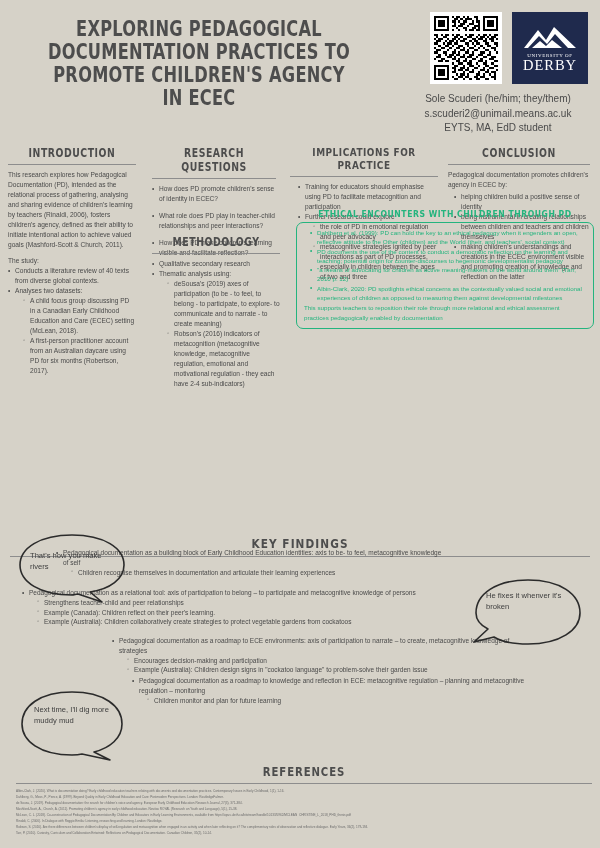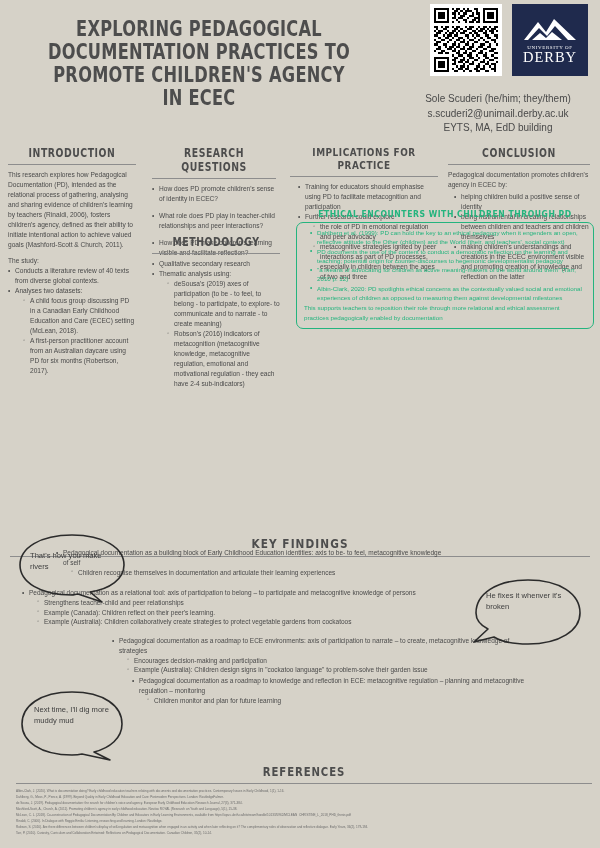--- a/index.html
+++ b/index.html
@@ -22,21 +22,21 @@
     font-size: 20.5px;
     line-height: 1.12;
     letter-spacing: 0.3px;
     color: #4d4d4d;
     transform: scaleX(0.88);
     transform-origin: center top;
     text-transform: uppercase;
   }
   .title-line { display: block; white-space: nowrap; }
 
-  .brandrow { position: absolute; right: 12px; top: 4px; display: flex; gap: 10px; justify-content: center; }
+  .brandrow { position: absolute; right: 12px; top: 12px; display: flex; gap: 10px; justify-content: center; }
   .qr { width: 72px; height: 72px; background: #fff; padding: 4px; }
   .qr svg { display: block; }
   .derby {
     width: 76px; height: 72px; background: #1f2a4d;
     display: flex; flex-direction: column; align-items: center; justify-content: center;
     color: #fff;
   }
   .derby .peaks { width: 56px; height: 26px; }
   .derby .uni {
     font-family: "Liberation Serif", serif;
@@ -364,22 +364,22 @@
           <path d="M6 24 L17 12 L25 20 L33 10 L46 24 Z" fill="#1f2a4d"></path>
           <path d="M10 24 L18 17 L24 22 L30 16 L40 24 Z" fill="#ffffff"></path>
         </svg>
         <div class="uni">UNIVERSITY OF</div>
         <div class="dname">DERBY</div>
       </div>
     </div>
 
     <div class="contact">
       <div>Sole Scuderi (he/him; they/them)</div>
-      <div>s.scuderi2@unimail.derby.ac.uk</div>
-      <div>EYTS, MA, EdD building</div>
+      <div>s.scuderi2@unimail.means.ac.uk</div>
+      <div>EYTS, MA, EdD student</div>
     </div>
   </div>
 
   <div class="cols">
 
     <div class="col col-intro">
       <div class="sec-h">INTRODUCTION</div>
       <div class="rule"></div>
       <div class="body-txt">
         <p>This research explores how Pedagogical Documentation (PD), intended as the relational process of gathering, analysing and sharing evidence of children's learning by teachers (Rinaldi, 2006), fosters children's agency, defined as their ability to initiate intentional action to achieve valued goals (Mashford-Scott &amp; Church, 2011).</p>

